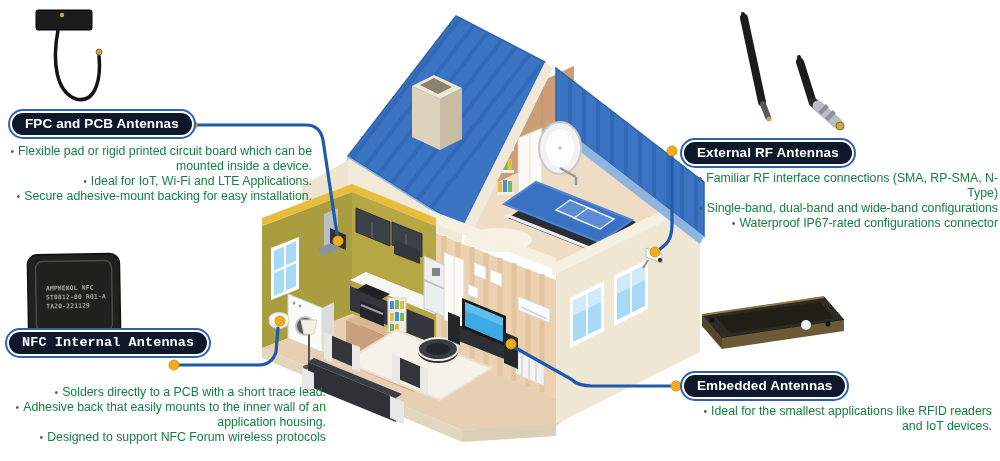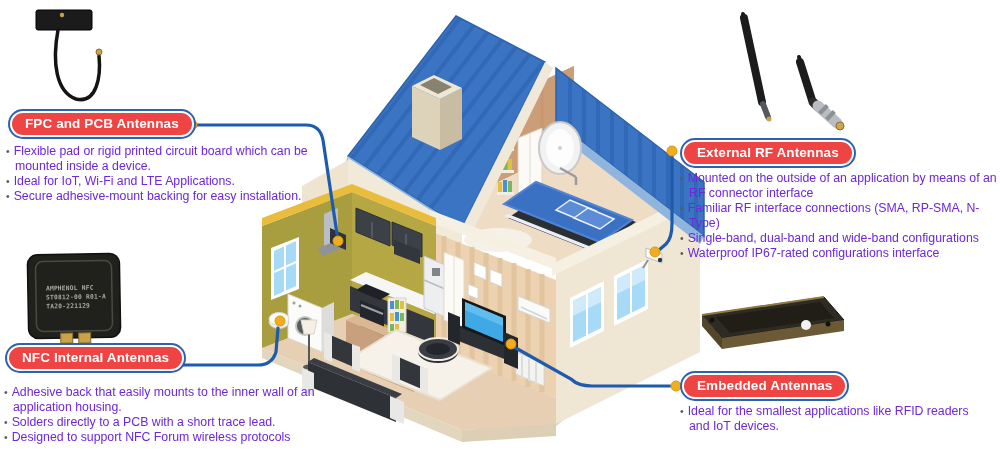--- a/index.html
+++ b/index.html
@@ -1,23 +1,23 @@
 <!DOCTYPE html>
 <html><head>
 <meta charset="utf-8">
 <style>
   html,body{margin:0;padding:0;background:#fff;}
   .stage{position:relative;width:1000px;height:461px;overflow:hidden;background:#ffffff;
          font-family:"Liberation Sans", sans-serif;}
   .scene-svg{position:absolute;left:0;top:0;width:1000px;height:461px;}
   .callout{position:absolute;}
-  .pill{display:inline-block;background:#ef4444;color:#fff;font-weight:bold;font-size:13.5px;
+  .pill{display:inline-block;background:#0f172a;color:#fff;font-weight:bold;font-size:13.5px;
         padding:3px 13px 4px;border:2px solid #fff;box-shadow:0 0 0 2px #2e62b1;border-radius:15px;
         letter-spacing:.1px;white-space:nowrap;}
-  .bullets{position:absolute;font-size:12.3px;line-height:15px;color:#6d28d9;}
+  .bullets{position:absolute;font-size:12.3px;line-height:15px;color:#15803d;text-align:right;}
   .bullets .li{padding-left:9px;text-indent:-9px;}
   .bullets .li::before{content:"•";margin-right:4px;font-size:.85em;color:#58595b;}
   .chiplabel{font:600 6.3px "DejaVu Sans Mono", monospace;fill:#a9aa9e;letter-spacing:.2px;}
 </style>
 </head>
 <body>
 
 <div class="stage">
 
 <svg class="scene-svg" viewBox="0 0 1000 461">
@@ -396,32 +396,31 @@
 <div class="bullets" style="left:6px;top:144px;width:306px;">
       <div class="li">Flexible pad or rigid printed circuit board which can be mounted inside a device.</div>
       <div class="li">Ideal for IoT, Wi-Fi and LTE Applications.</div>
       <div class="li">Secure adhesive-mount backing for easy installation.</div>
     </div>
 
 <div class="callout" style="left:682px;top:140px;">
   <span class="pill">External RF Antennas</span>
 </div>
 <div class="bullets" style="left:680px;top:171px;width:318px;">
-      <div class="li">Mounted on the outside of an application by means of an RF connector interface</div>
       <div class="li">Familiar RF interface connections (SMA, RP-SMA, N-Type)</div>
       <div class="li">Single-band, dual-band and wide-band configurations</div>
-      <div class="li">Waterproof IP67-rated configurations interface</div>
+      <div class="li">Waterproof IP67-rated configurations connector</div>
     </div>
 
-<div class="callout" style="left:7px;top:345px;">
+<div class="callout" style="left:7px;top:330px;font-family:Liberation Mono, monospace;">
   <span class="pill">NFC Internal Antennas</span>
 </div>
 <div class="bullets" style="left:4px;top:385px;width:322px;">
+      <div class="li">Solders directly to a PCB with a short trace lead.</div>
       <div class="li">Adhesive back that easily mounts to the inner wall of an application housing.</div>
-      <div class="li">Solders directly to a PCB with a short trace lead.</div>
       <div class="li">Designed to support NFC Forum wireless protocols</div>
     </div>
 
 <div class="callout" style="left:682px;top:373px;">
   <span class="pill">Embedded Antennas</span>
 </div>
 <div class="bullets" style="left:680px;top:404px;width:312px;">
       <div class="li">Ideal for the smallest applications like RFID readers and IoT devices.</div>
     </div>
 

